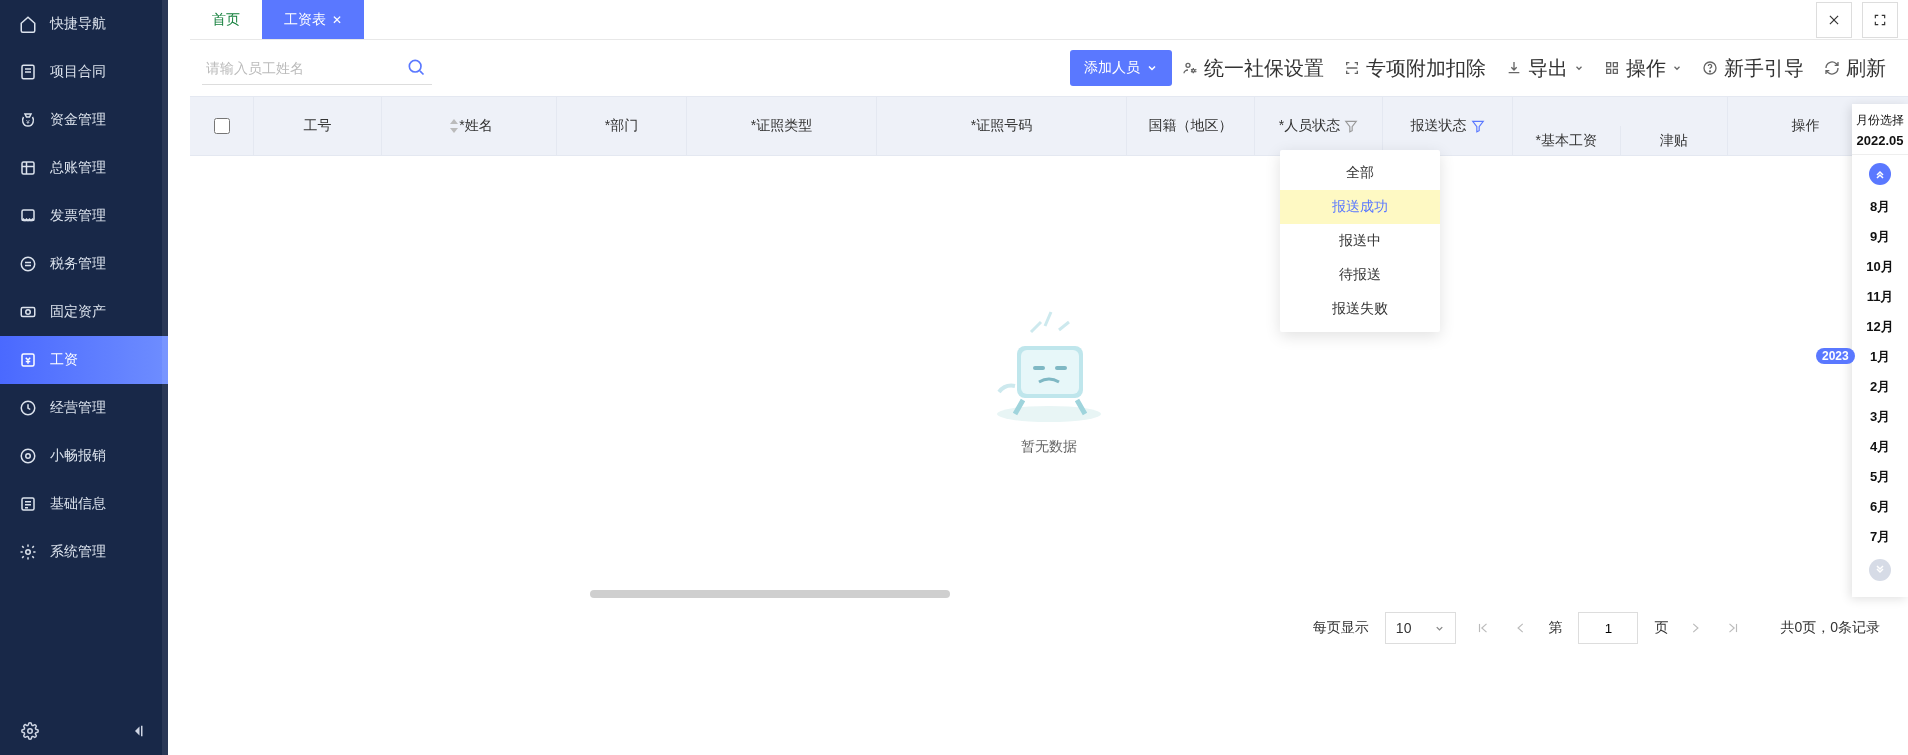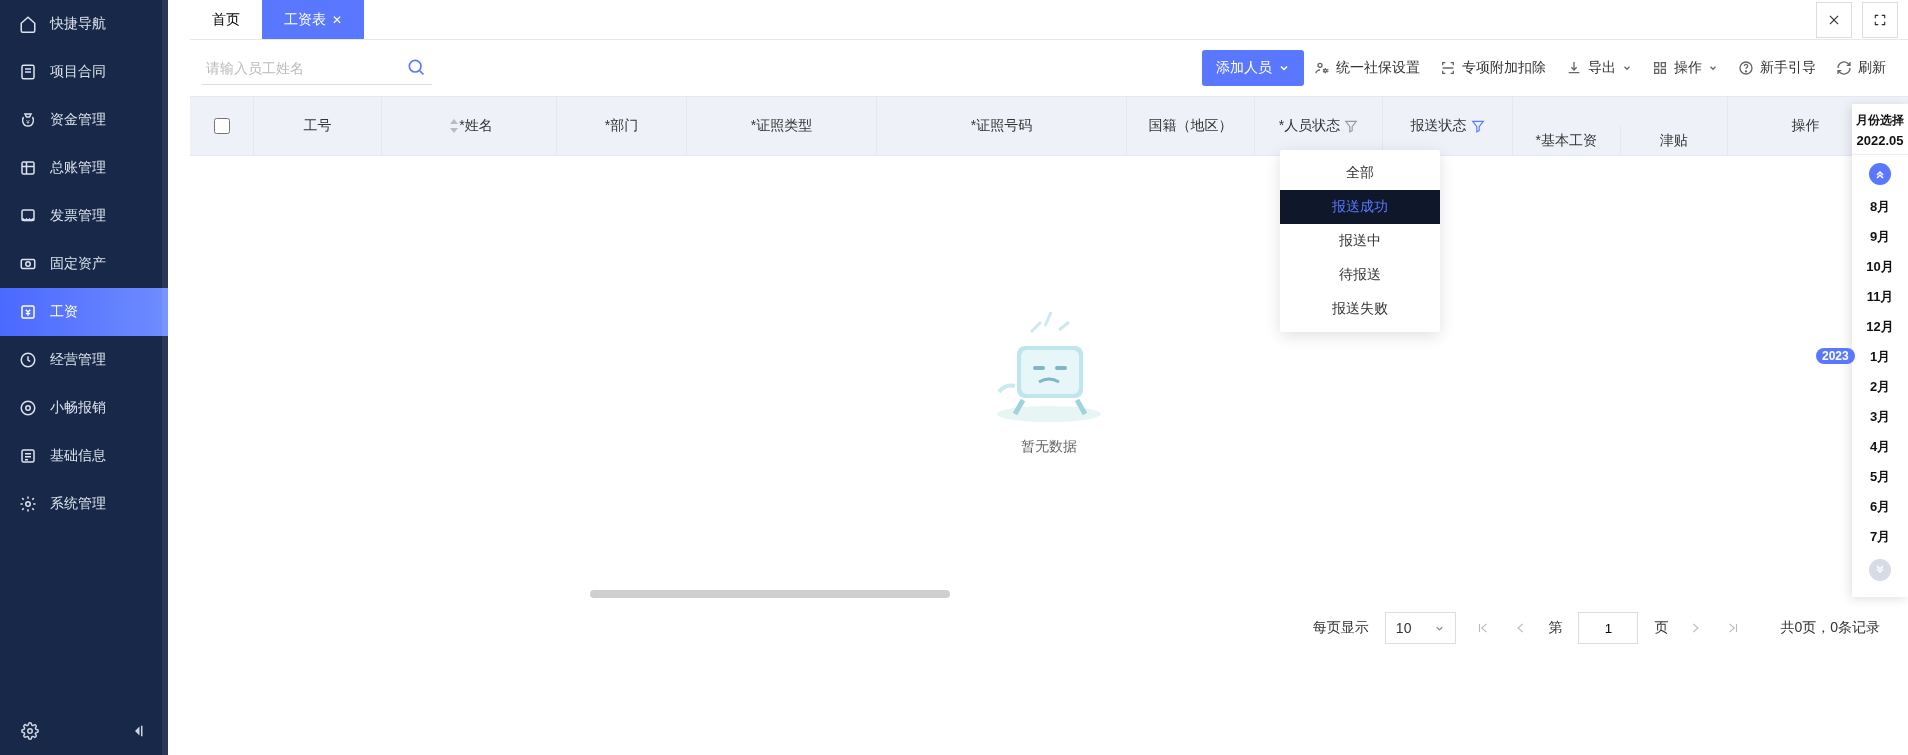--- a/index.html
+++ b/index.html
@@ -12,36 +12,36 @@
 .sidebar-item.active { background: linear-gradient(90deg,#4a69ff,#6e8dff); color: #fff; }
 .sidebar-icon { width: 20px; height: 20px; display: inline-flex; align-items: center; justify-content: center; flex-shrink: 0; }
 .sidebar-bottom { margin-top: auto; display: flex; justify-content: space-between; padding: 12px 18px; }
 .sidebar-bottom .icon-btn { width: 24px; height: 24px; display:inline-flex; align-items:center; justify-content:center; cursor:pointer; }
 
 
 .main { position: absolute; left: 190px; top: 0; right: 0; height: 755px; display: flex; flex-direction: column; }
 
 
 .tabs-row { height: 40px; display: flex; align-items: stretch; border-bottom: 1px solid #e8e8e8; }
-.tab { padding: 0 22px; display: flex; align-items: center; gap: 6px; cursor: pointer; font-size: 14px; color: #000000; }
+.tab { padding: 0 22px; display: flex; align-items: center; gap: 6px; cursor: pointer; font-size: 14px; color: #15803d; }
 .tab.active { background: #5a78ff; color: #fff; }
 .tab-close { font-size: 12px; }
 .tabs-spacer { flex: 1; }
 .tabs-right { display: flex; align-items: center; gap: 10px; padding-right: 10px; }
 .win-btn { width: 36px; height: 36px; border:1px solid #ddd; display:inline-flex; align-items:center; justify-content:center; cursor:pointer; background:#fff; }
 
 
 .toolbar { height: 56px; display: flex; align-items: center; padding: 0 12px; }
 .search-wrap { position: relative; width: 230px; }
 .search-input { width: 100%; height: 34px; border: none; border-bottom: 1px solid #ddd; padding: 0 34px 0 4px; outline: none; font-size: 14px; }
 .search-input::placeholder { color: #bbb; }
 .search-icn { position: absolute; right: 6px; top: 6px; color: #5a78ff; }
 .toolbar-spacer { flex: 1; }
 .primary-btn { background: #5a78ff; color: #fff; border: none; height: 36px; padding: 0 14px; border-radius: 3px; display: inline-flex; align-items: center; gap: 6px; cursor: pointer; font-size: 14px; }
-.tool-link { display: inline-flex; align-items: center; gap: 6px; cursor: pointer; color: #333; padding: 0 10px; font-size: 14px; }
+.tool-link { display: inline-flex; align-items: center; gap: 6px; cursor: pointer; color: #333; padding: 0 10px; font-size: 20px; }
 .tool-link svg { color: #666; }
 
 
 .table-wrap { position: relative; }
 .thead { display: flex; background: #eef1f8; height: 60px; border-top: 1px solid #e4e8f1; border-bottom: 1px solid #e4e8f1; }
 .th { display: flex; align-items: center; justify-content: center; border-right: 1px solid #e4e8f1; font-size: 14px; color: #333; position: relative; }
 .th .sort-ic, .th .filter-ic { margin-left: 4px; color:#999; }
 .th .filter-ic.active { color:#5a78ff; }
 .th-chk { width: 64px; }
 .th-chk input { width:16px; height:16px; }
@@ -52,35 +52,35 @@
 .th-two .th-bot > div:last-child { border-right:none; }
 
 
 .empty { display:flex; flex-direction:column; align-items:center; justify-content:center; height: 440px; gap: 12px; }
 .empty-img { width: 140px; height: 130px; position: relative; }
 .empty-txt { color:#666; font-size:14px; }
 
 
 .filter-dd { position: absolute; top: 150px; left: 1280px; width: 160px; background:#fff; box-shadow: 0 4px 16px rgba(0,0,0,0.12); border-radius: 2px; padding: 6px 0; z-index: 50; }
 .filter-dd .dd-item { padding: 8px 18px; text-align:center; cursor:pointer; font-size:14px; }
-.filter-dd .dd-item.selected { background:#0f172a; color:#5a78ff; }
+.filter-dd .dd-item.selected { background:#fef9c3; color:#5a78ff; }
 
 
 .hscroll { height: 12px; background:transparent; position:relative; margin-top: -8px;}
 .hscroll-thumb { position:absolute; left: 400px; width: 360px; height:8px; background:#cfcfcf; border-radius:4px; top:2px; }
 
 
 .pager { height: 56px; display:flex; align-items:center; justify-content:flex-end; gap: 16px; padding: 0 28px 0 0; font-size:14px; color:#333; }
 .pager .select-wrap { border:1px solid #ddd; height:32px; display:inline-flex; align-items:center; padding:0 10px; gap:23px; }
 .pager .pg-input { border:1px solid #ddd; height:32px; width:60px; text-align:center; outline:none; }
 .pager .pg-btn { color:#bbb; cursor:pointer; padding:0 4px; }
 
 
 .month-panel { position:absolute; right:0; top:104px; width:56px; background:#fff; box-shadow: -2px 2px 10px rgba(0,0,0,0.12); padding: 6px 0 10px; display:flex; flex-direction:column; align-items:center; gap:2px; z-index:60; }
-.month-title { font-size:12px; font-weight:700; color:#111; padding:2px 0 2px; }
+.month-title { font-size:12px; font-weight:400; color:#111; padding:2px 0 2px; }
 .month-current { font-size:13px; font-weight:700; color:#111; padding-bottom:6px; border-bottom:1px solid #eee; width:100%; text-align:center; }
 .month-arrow { width:22px; height:22px; border-radius:50%; background:#5a78ff; color:#fff; display:flex; align-items:center; justify-content:center; cursor:pointer; margin:6px 0; }
 .month-item { font-size:13px; font-weight:700; color:#111; padding:5px 0; cursor:pointer; width:100%; text-align:center; }
 .month-year-badge { position:absolute; left:-36px; background:#5a78ff; color:#fff; font-size:12px; font-weight:700; padding:1px 6px; border-radius:10px; }
 .month-arrow.bottom { background:#d6dbe6; color:#fff; }
 
 
 svg { display:block; }
 </style>
 </head>
@@ -126,20 +126,29 @@
     <span>总账管理</span>
   </div>
   <div class="sidebar-item">
     <span class="sidebar-icon">
         <svg width="18" height="18" viewBox="0 0 24 24" fill="none" stroke="currentColor" stroke-width="2">
           <rect x="4" y="4" width="16" height="14" rx="2"></rect>
           <path d="M4 18l2-2 2 2 2-2 2 2 2-2 2 2 2-2 2 2"></path>
         </svg>
       </span>
     <span>发票管理</span>
+  </div>
+  <div class="sidebar-item">
+    <span class="sidebar-icon">
+        <svg width="18" height="18" viewBox="0 0 24 24" fill="none" stroke="currentColor" stroke-width="2">
+          <circle cx="12" cy="12" r="9"></circle>
+          <path d="M8 10h8M8 14h8"></path>
+        </svg>
+      </span>
+    <span>税务管理</span>
   </div>
   <div class="sidebar-item">
     <span class="sidebar-icon">
         <svg width="18" height="18" viewBox="0 0 24 24" fill="none" stroke="currentColor" stroke-width="2">
           <rect x="3" y="6" width="18" height="12" rx="2"></rect>
           <circle cx="12" cy="12" r="3"></circle>
         </svg>
       </span>
     <span>固定资产</span>
   </div>

